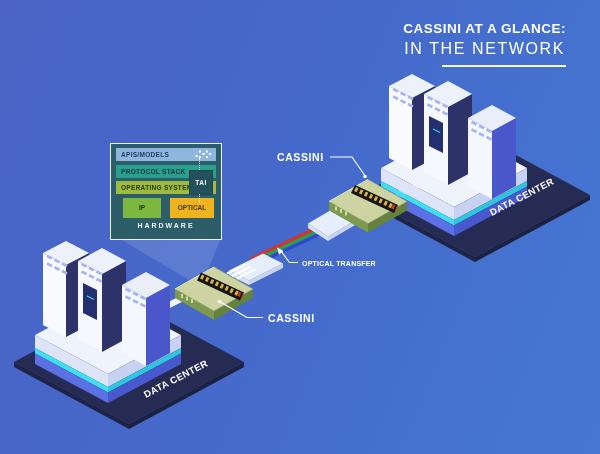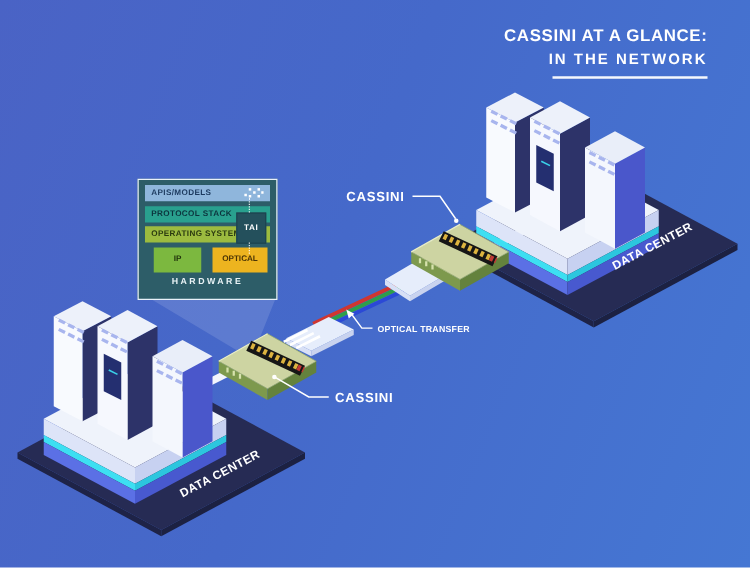--- a/index.html
+++ b/index.html
@@ -1,22 +1,22 @@
 <!DOCTYPE html>
 <html style="--bg-start: #4a63c5; --bg-end: #4577d3; --base-navy: #262b54; --platform-cyan: #3ddff2; --cable-red: #cf3630; --cable-green: #2f9e49; --cable-blue: #2b49d6; --board-green: #cdd4a2; --bar-apis: #8fb6dc; --bar-protocol: #29a08e; --bar-os: #9cbb3f; --box-ip: #7cb83f; --box-optical: #edb41f; --callout-bg: #2d5d68;"><head>
 <meta charset="utf-8">
 <style>
   html,body{margin:0;padding:0}
   body{width:600px;height:454px;position:relative;overflow:hidden;
        font-family:"Liberation Sans",sans-serif;
        background:linear-gradient(112deg,var(--bg-start,#4a63c5) 0%,#4569ca 45%,var(--bg-end,#4577d3) 100%)}
   #scene{position:absolute;inset:0}
-  .title{position:absolute;top:21px;right:34px;text-align:right;color:#fff;z-index:3}
+  .title{position:absolute;top:21px;right:34px;text-align:center;color:#fff;z-index:3}
   .title .t1{font-size:13.5px;font-weight:bold;letter-spacing:.5px}
-  .title .t2{font-size:12px;font-weight:bold;letter-spacing:1.6px;margin-top:4px}
+  .title .t2{font-size:16px;font-weight:normal;letter-spacing:1.6px;margin-top:4px}
   .title .rule{height:2px;width:124px;background:#fff;opacity:.95;margin:7px 0 0 auto}
   .callout{position:absolute;left:110px;top:143px;width:112px;height:97px;
            background:var(--callout-bg,#2d5d68);border:1.5px solid #e9f1f9;
            box-sizing:border-box;padding:4px 5px;z-index:2}
   .bar{height:13px;margin-bottom:3.5px;display:flex;align-items:center;
        justify-content:space-between;padding:0 5px;font-size:6.5px;font-weight:bold;letter-spacing:.3px}
   .bar-apis{background:var(--bar-apis,#8fb6dc);color:#1d3a5f}
   .bar-protocol{background:var(--bar-protocol,#29a08e);color:#0c333d}
   .bar-os{background:var(--bar-os,#9cbb3f);color:#2b3a10}
   .tai{position:absolute;left:78px;top:26px;width:22px;height:23px;background:#24505c;color:#fff;

